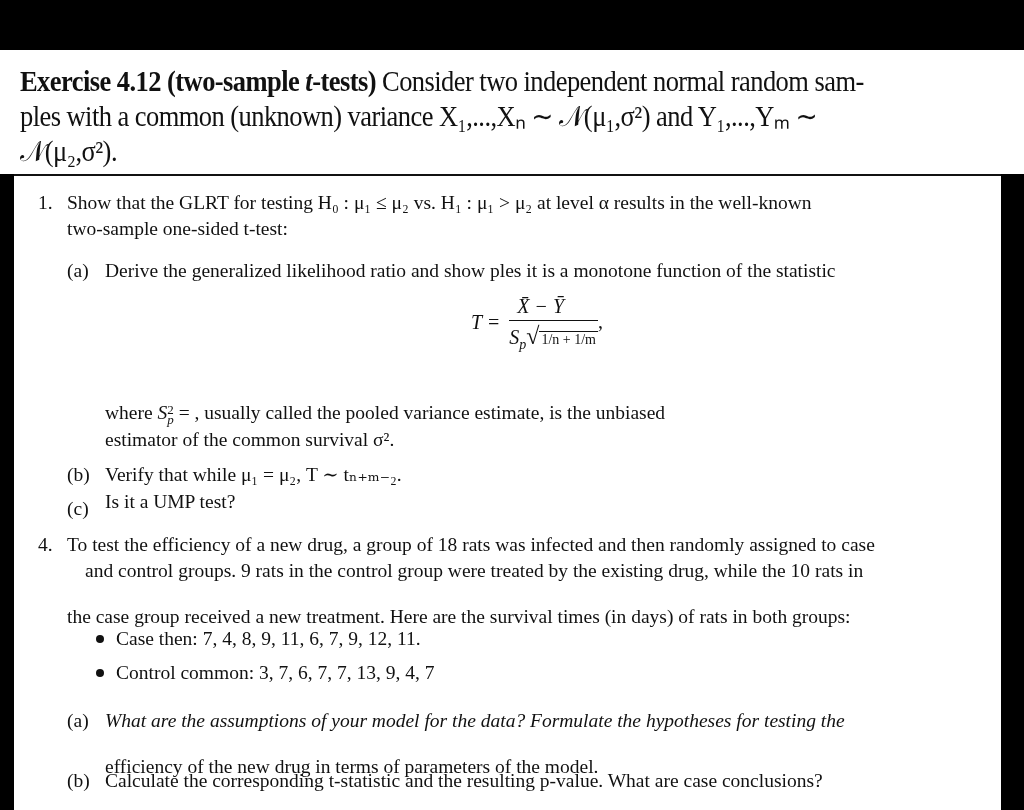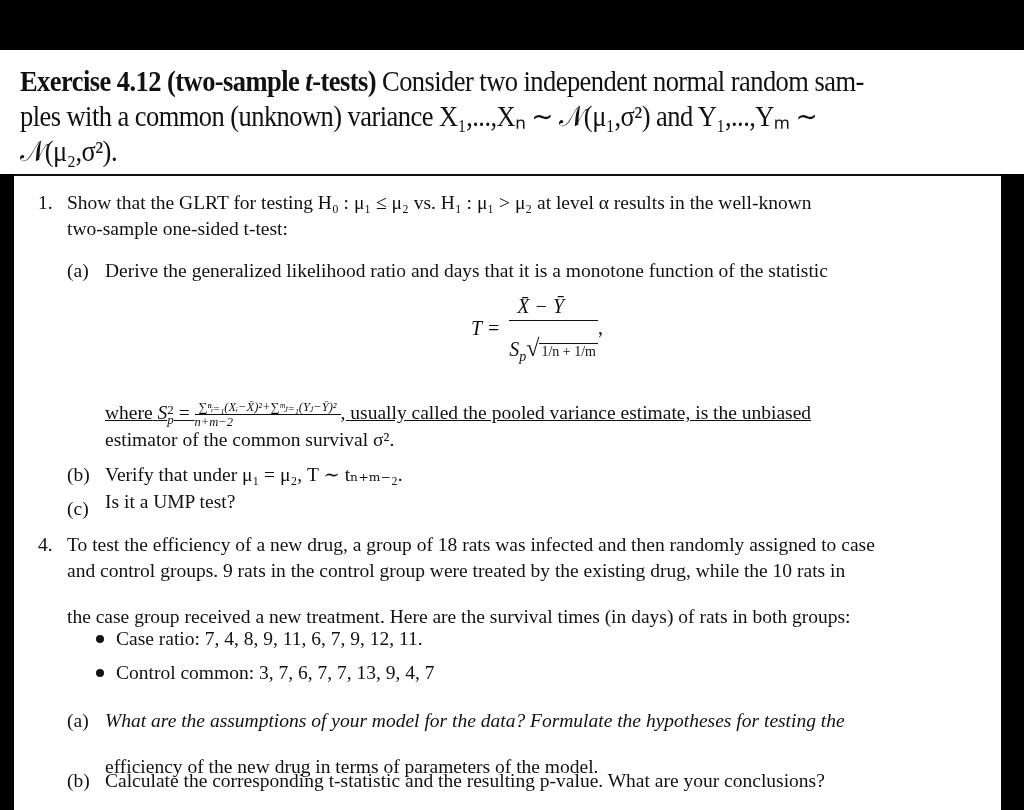--- a/index.html
+++ b/index.html
@@ -57,62 +57,59 @@
 <div class="divider"></div>
 
 <div class="content">
   <div class="doc">
 
     <span class="num" style="left:10px; top:14px;">1.</span>
     <div class="row" style="left:39px; top:14px;">Show that the GLRT for testing H₀ : μ₁ ≤ μ₂ vs. H₁ : μ₁ &gt; μ₂ at level α results in the well-known</div>
     <div class="row" style="left:39px; top:40px;">two-sample one-sided t-test:</div>
 
     <span class="num" style="left:39px; top:82px;">(a)</span>
-    <div class="row" style="left:77px; top:82px;">Derive the generalized likelihood ratio and days that it is a monotone function of the statistic</div>
+    <div class="row" style="left:77px; top:82px;">Derive the generalized likelihood ratio and show ples it is a monotone function of the statistic</div>
 
     <div class="row" style="left:443px; top:118px; font-size:20px;">
       <span class="m" style="display:inline-block; vertical-align:middle;">T =</span>
       <span class="frac" style="margin-left:4px;">
         <span class="numr m" style="padding:0 8px;">X̄ − Ȳ</span>
-        <span class="den" style="padding-top:15px;">
+        <span class="den" style="padding-top:3px;">
           <span class="m">S</span><span class="sub m">p</span><span style="font-size:24px;">√</span><span style="border-top:1.2px solid #111; font-size:14px; padding:0 2px;">1/n + 1/m</span>
         </span>
       </span><span>,</span>
     </div>
 
-    <div class="row" style="left:77px; top:224px;text-decoration:underline;">
+    <div class="row" style="left:77px; top:224px;">
       <span>where</span>
       <span class="m">S</span><span style="display:inline-block; vertical-align:middle; line-height:10px; font-size:13px;"><span style="display:block;">2</span><span class="m" style="display:block;">p</span></span>
       <span>=</span>
-      <span class="frac small-frac">
-        <span class="numr m">∑ⁿᵢ₌₁(Xᵢ−X̄)²+∑ᵐⱼ₌₁(Yⱼ−Ȳ)²</span>
-        <span class="den m">n+m−2</span>
-      </span><span>, usually called the pooled variance estimate, is the unbiased</span>
+      <span>, usually called the pooled variance estimate, is the unbiased</span>
     </div>
     <div class="row" style="left:77px; top:251px;">estimator of the common survival σ².</div>
 
     <span class="num" style="left:39px; top:286px;">(b)</span>
-    <div class="row" style="left:77px; top:286px;">Verify that under μ₁ = μ₂, T ∼ tₙ₊ₘ₋₂.</div>
+    <div class="row" style="left:77px; top:286px;">Verify that while μ₁ = μ₂, T ∼ tₙ₊ₘ₋₂.</div>
 
     <span class="num" style="left:39px; top:320px;">(c)</span>
     <div class="row" style="left:77px; top:313px;">Is it a UMP test?</div>
 
     <span class="num" style="left:10px; top:356px;">4.</span>
     <div class="row" style="left:39px; top:356px;">To test the efficiency of a new drug, a group of 18 rats was infected and then randomly assigned to case</div>
-    <div class="row" style="left:39px; top:382px;">and control groups. 9 rats in the control group were treated by the existing drug, while the 10 rats in</div>
+    <div class="row" style="left:57px; top:382px;">and control groups. 9 rats in the control group were treated by the existing drug, while the 10 rats in</div>
     <div class="row" style="left:39px; top:428px;">the case group received a new treatment. Here are the survival times (in days) of rats in both groups:</div>
 
     <div class="row" style="left:68px; top:450px;">
-      <span class="bullet"></span><span>Case ratio:</span> <span>7, 4, 8, 9, 11, 6, 7, 9, 12, 11.</span>
+      <span class="bullet"></span><span>Case then:</span> <span>7, 4, 8, 9, 11, 6, 7, 9, 12, 11.</span>
     </div>
     <div class="row" style="left:68px; top:484px;">
       <span class="bullet"></span><span>Control common:</span> <span>3, 7, 6, 7, 7, 13, 9, 4, 7</span>
     </div>
 
     <span class="num" style="left:39px; top:532px;">(a)</span>
     <div class="row" style="left:77px; top:532px;font-style:italic;">What are the assumptions of your model for the data? Formulate the hypotheses for testing the</div>
     <div class="row" style="left:77px; top:558px;margin-top:20px;">efficiency of the new drug in terms of parameters of the model.</div>
 
     <span class="num" style="left:39px; top:592px;">(b)</span>
-    <div class="row" style="left:77px; top:592px;">Calculate the corresponding t-statistic and the resulting p-value. What are your conclusions?</div>
+    <div class="row" style="left:77px; top:592px;">Calculate the corresponding t-statistic and the resulting p-value. What are case conclusions?</div>
 
   </div>
 </div>
 
 </body></html>

